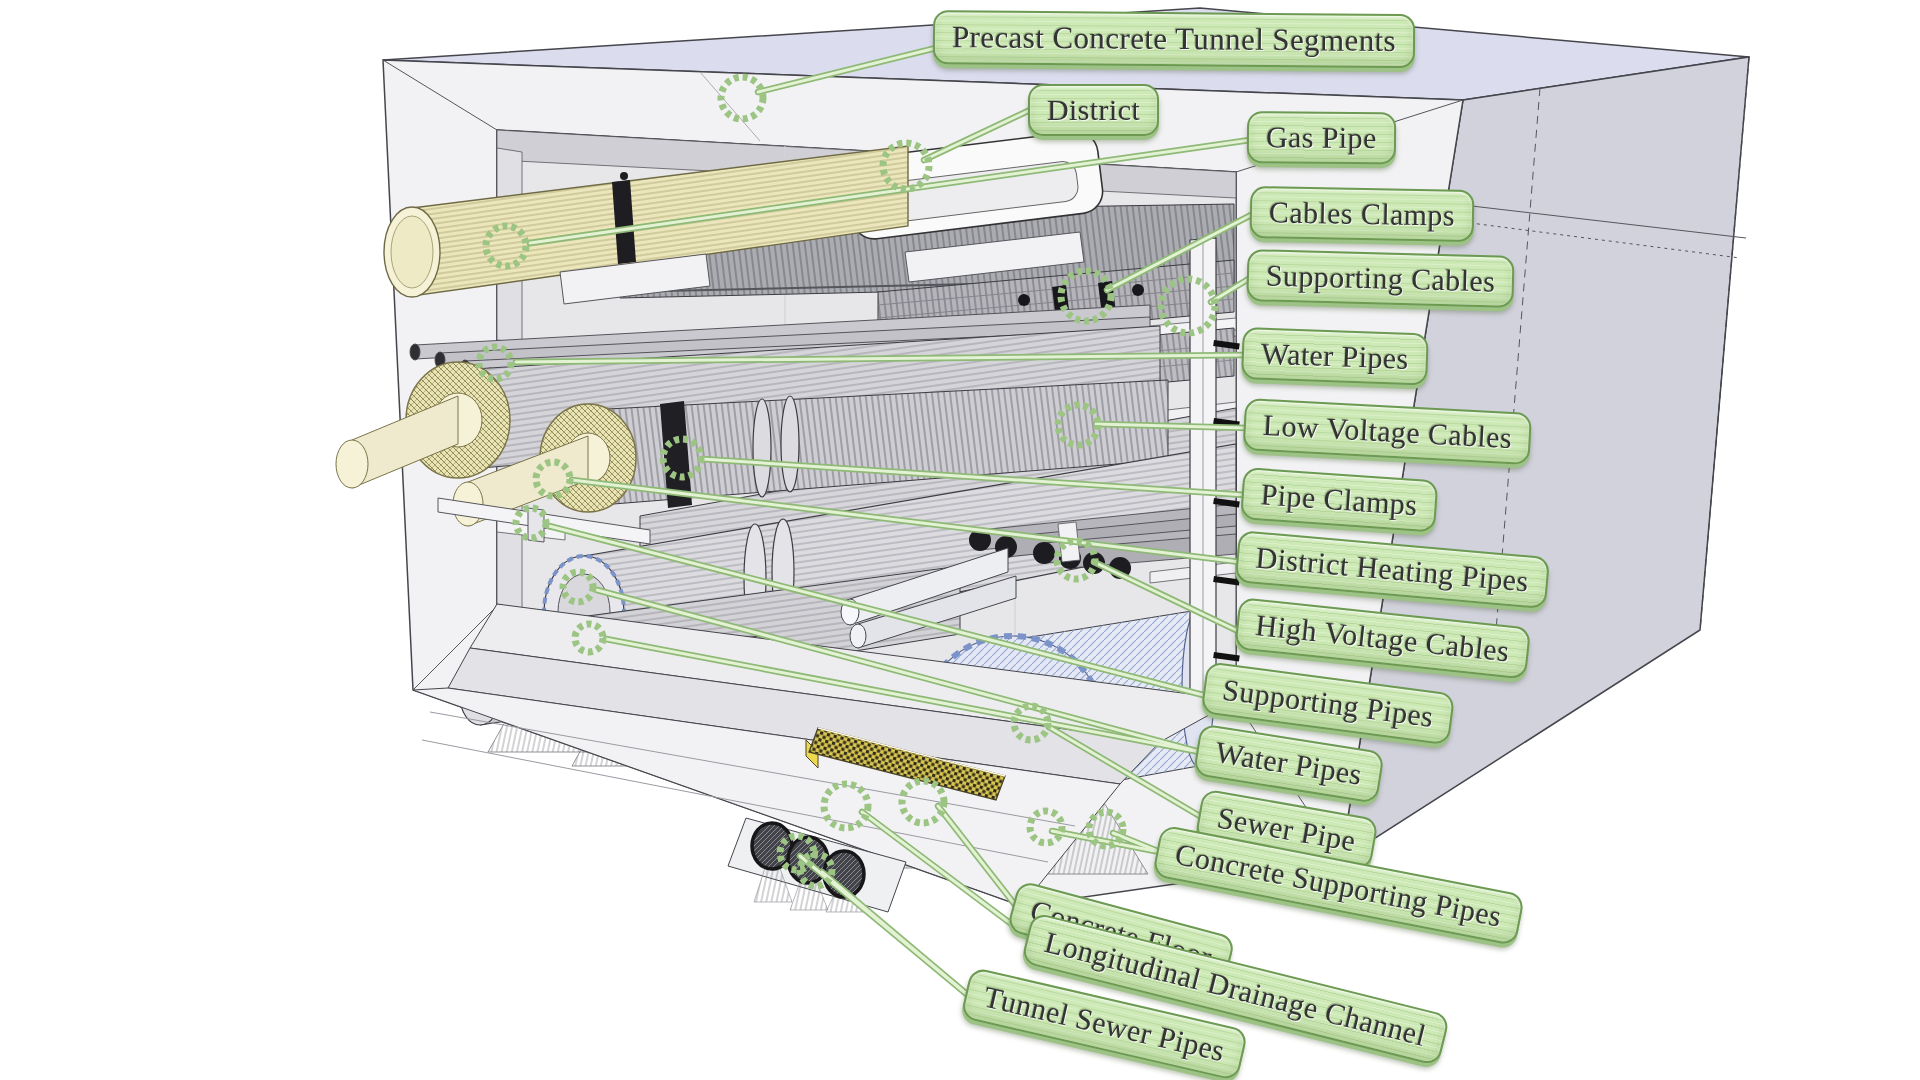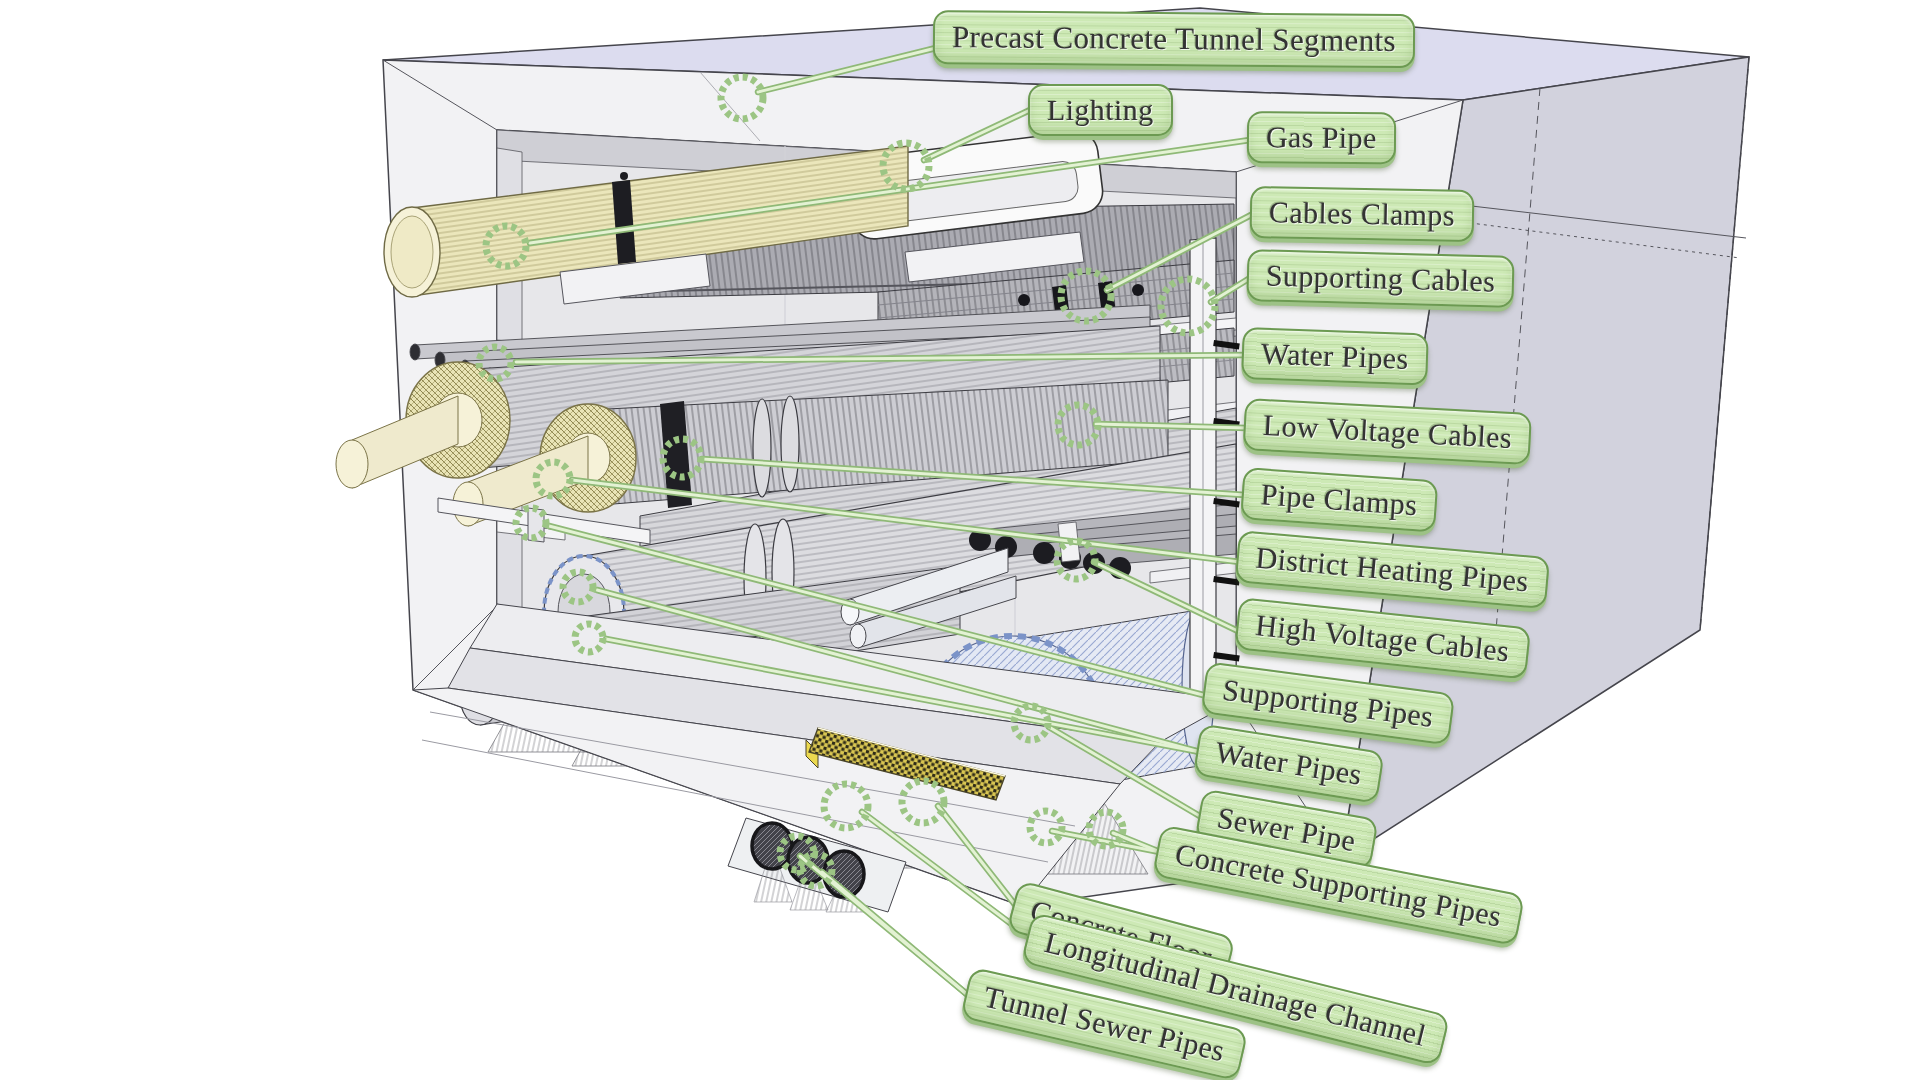--- a/index.html
+++ b/index.html
@@ -361,21 +361,21 @@
     <circle cx="1106" cy="829" r="17"></circle>
     <circle cx="1046" cy="827" r="16"></circle>
     <circle cx="923" cy="802" r="21"></circle>
     <circle cx="846" cy="806" r="22"></circle>
     <circle cx="797" cy="853" r="17"></circle>
     <circle cx="816" cy="870" r="16"></circle>
   </g>
 </svg>
 
 <div class="callout" style="left:933px; top:10px; font-size:31px; transform:rotate(0.5deg);">Precast Concrete Tunnel Segments</div>
-<div class="callout" style="left:1028px; top:84px;">Lighting</div>
+<div class="callout" style="left:1028px; top:84px;">District</div>
 <div class="callout" style="left:1247px; top:111px; transform:rotate(0.5deg);">Gas Pipe</div>
 <div class="callout" style="left:1250px; top:186px; transform:rotate(1deg);">Cables Clamps</div>
 <div class="callout" style="left:1247px; top:249px; transform:rotate(1.5deg);">Supporting Cables</div>
 <div class="callout" style="left:1242px; top:327px; transform:rotate(2deg);">Water Pipes</div>
 <div class="callout" style="left:1244px; top:398px; transform:rotate(3deg);">Low Voltage Cables</div>
 <div class="callout" style="left:1242px; top:467px; transform:rotate(4deg);">Pipe Clamps</div>
 <div class="callout" style="left:1237px; top:530px; transform:rotate(5deg);">District Heating Pipes</div>
 <div class="callout" style="left:1237px; top:597px; transform:rotate(6deg);">High Voltage Cables</div>
 <div class="callout" style="left:1204px; top:661px; transform:rotate(7.5deg);">Supporting Pipes</div>
 <div class="callout" style="left:1197px; top:723px; transform:rotate(9deg);">Water Pipes</div>

